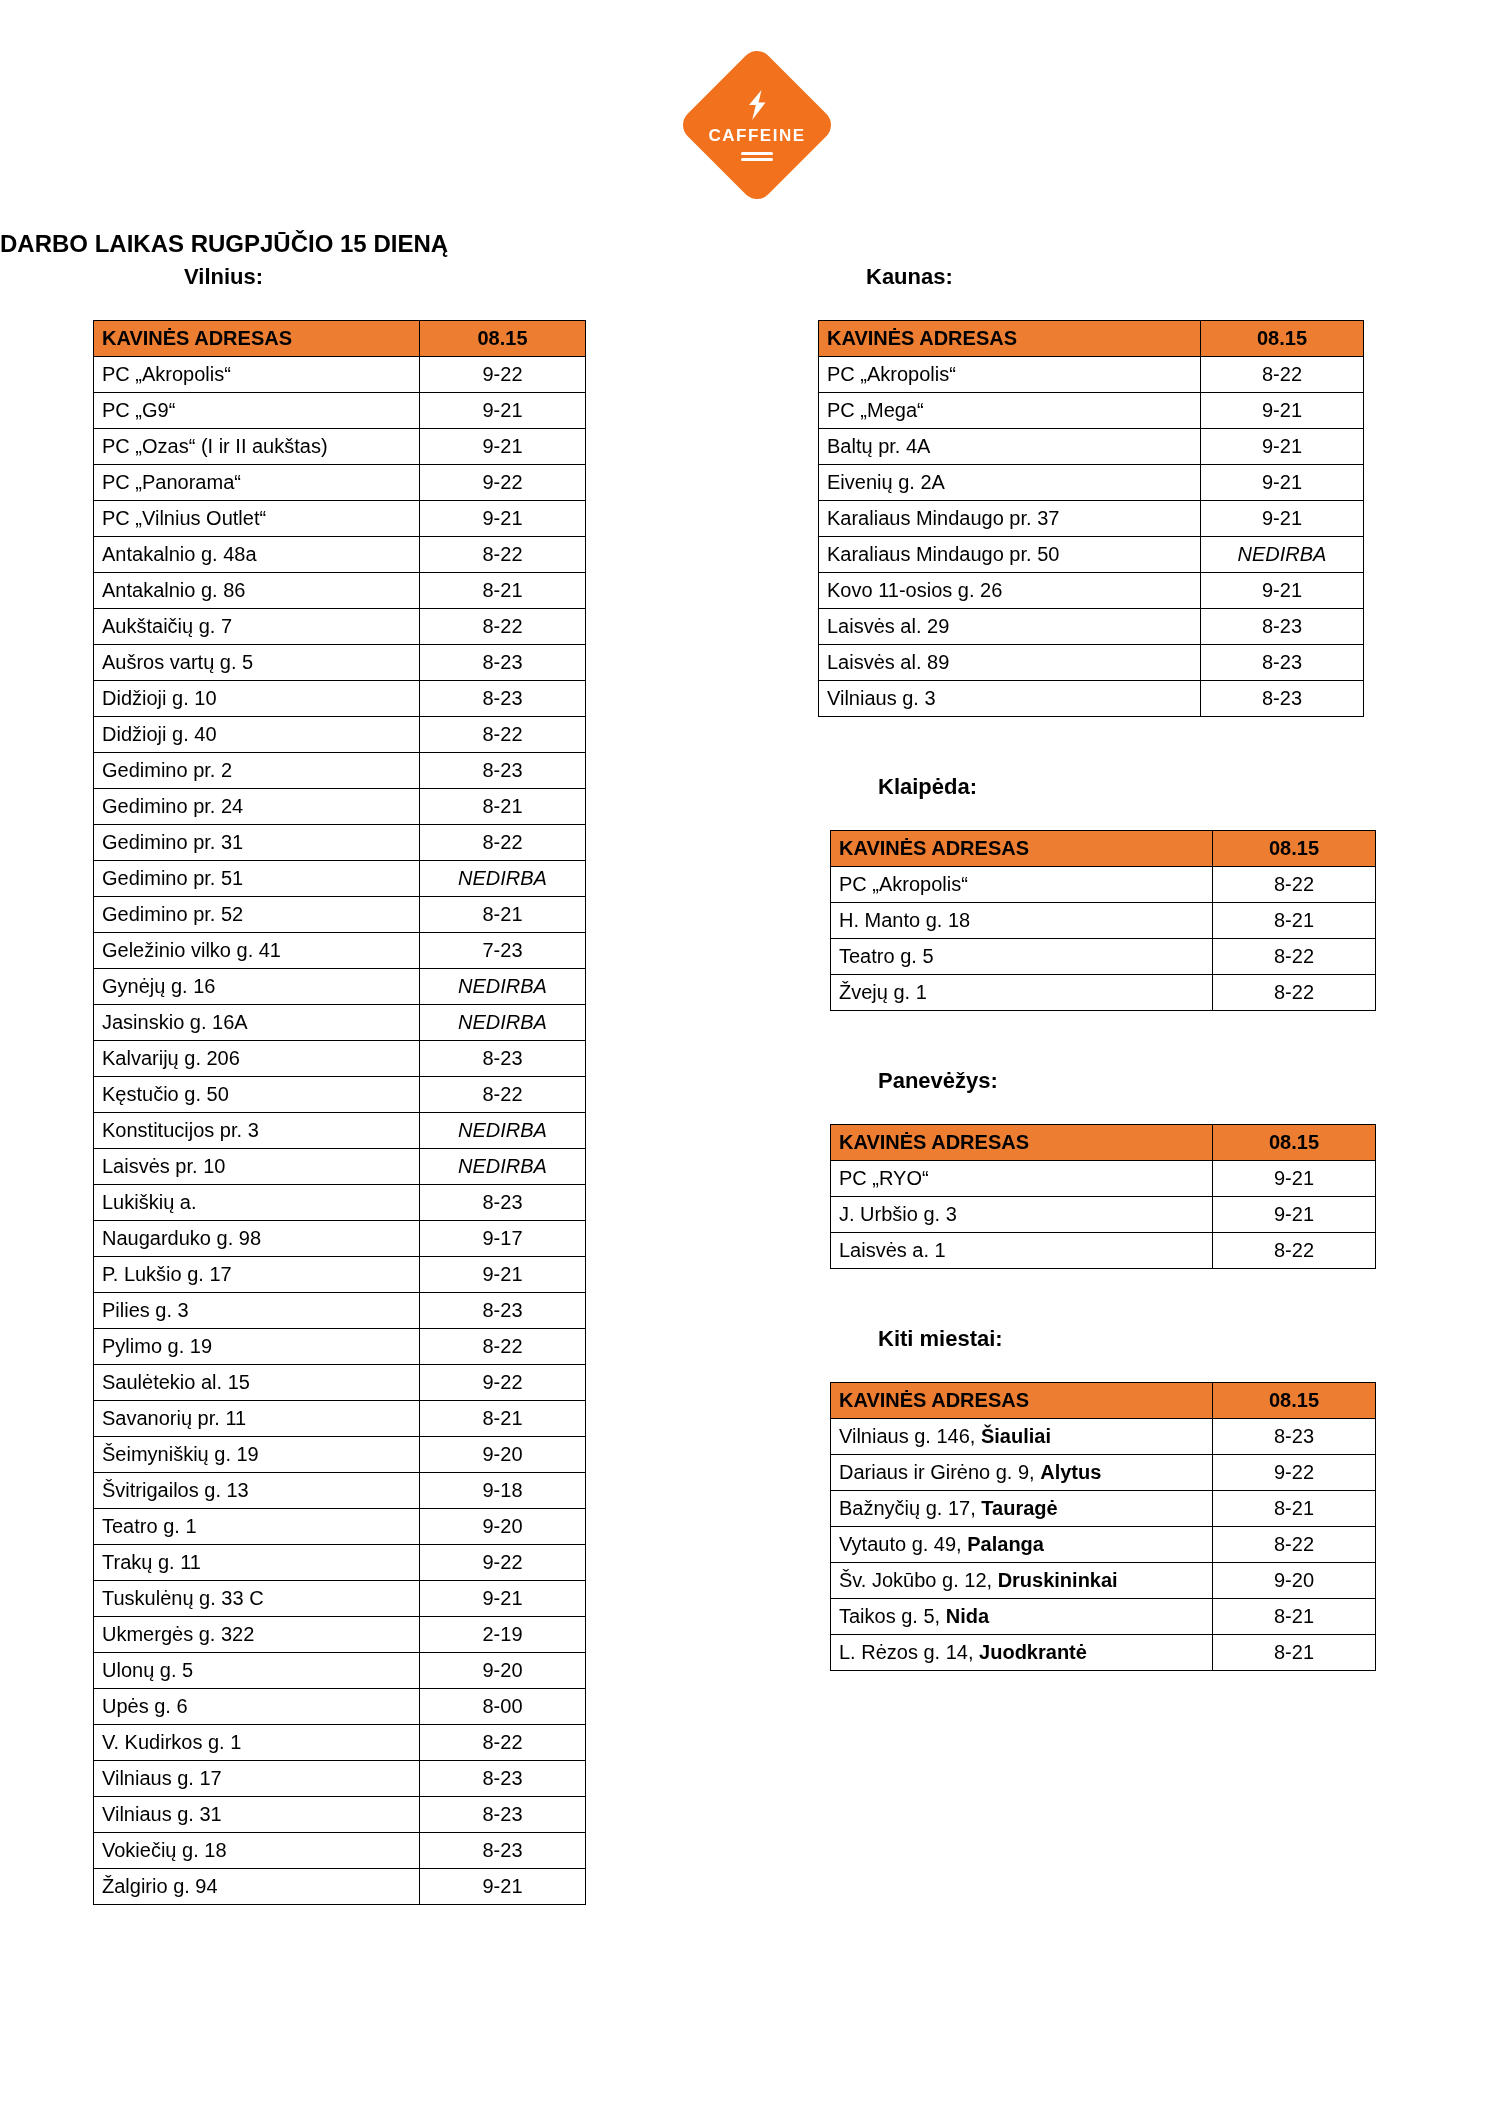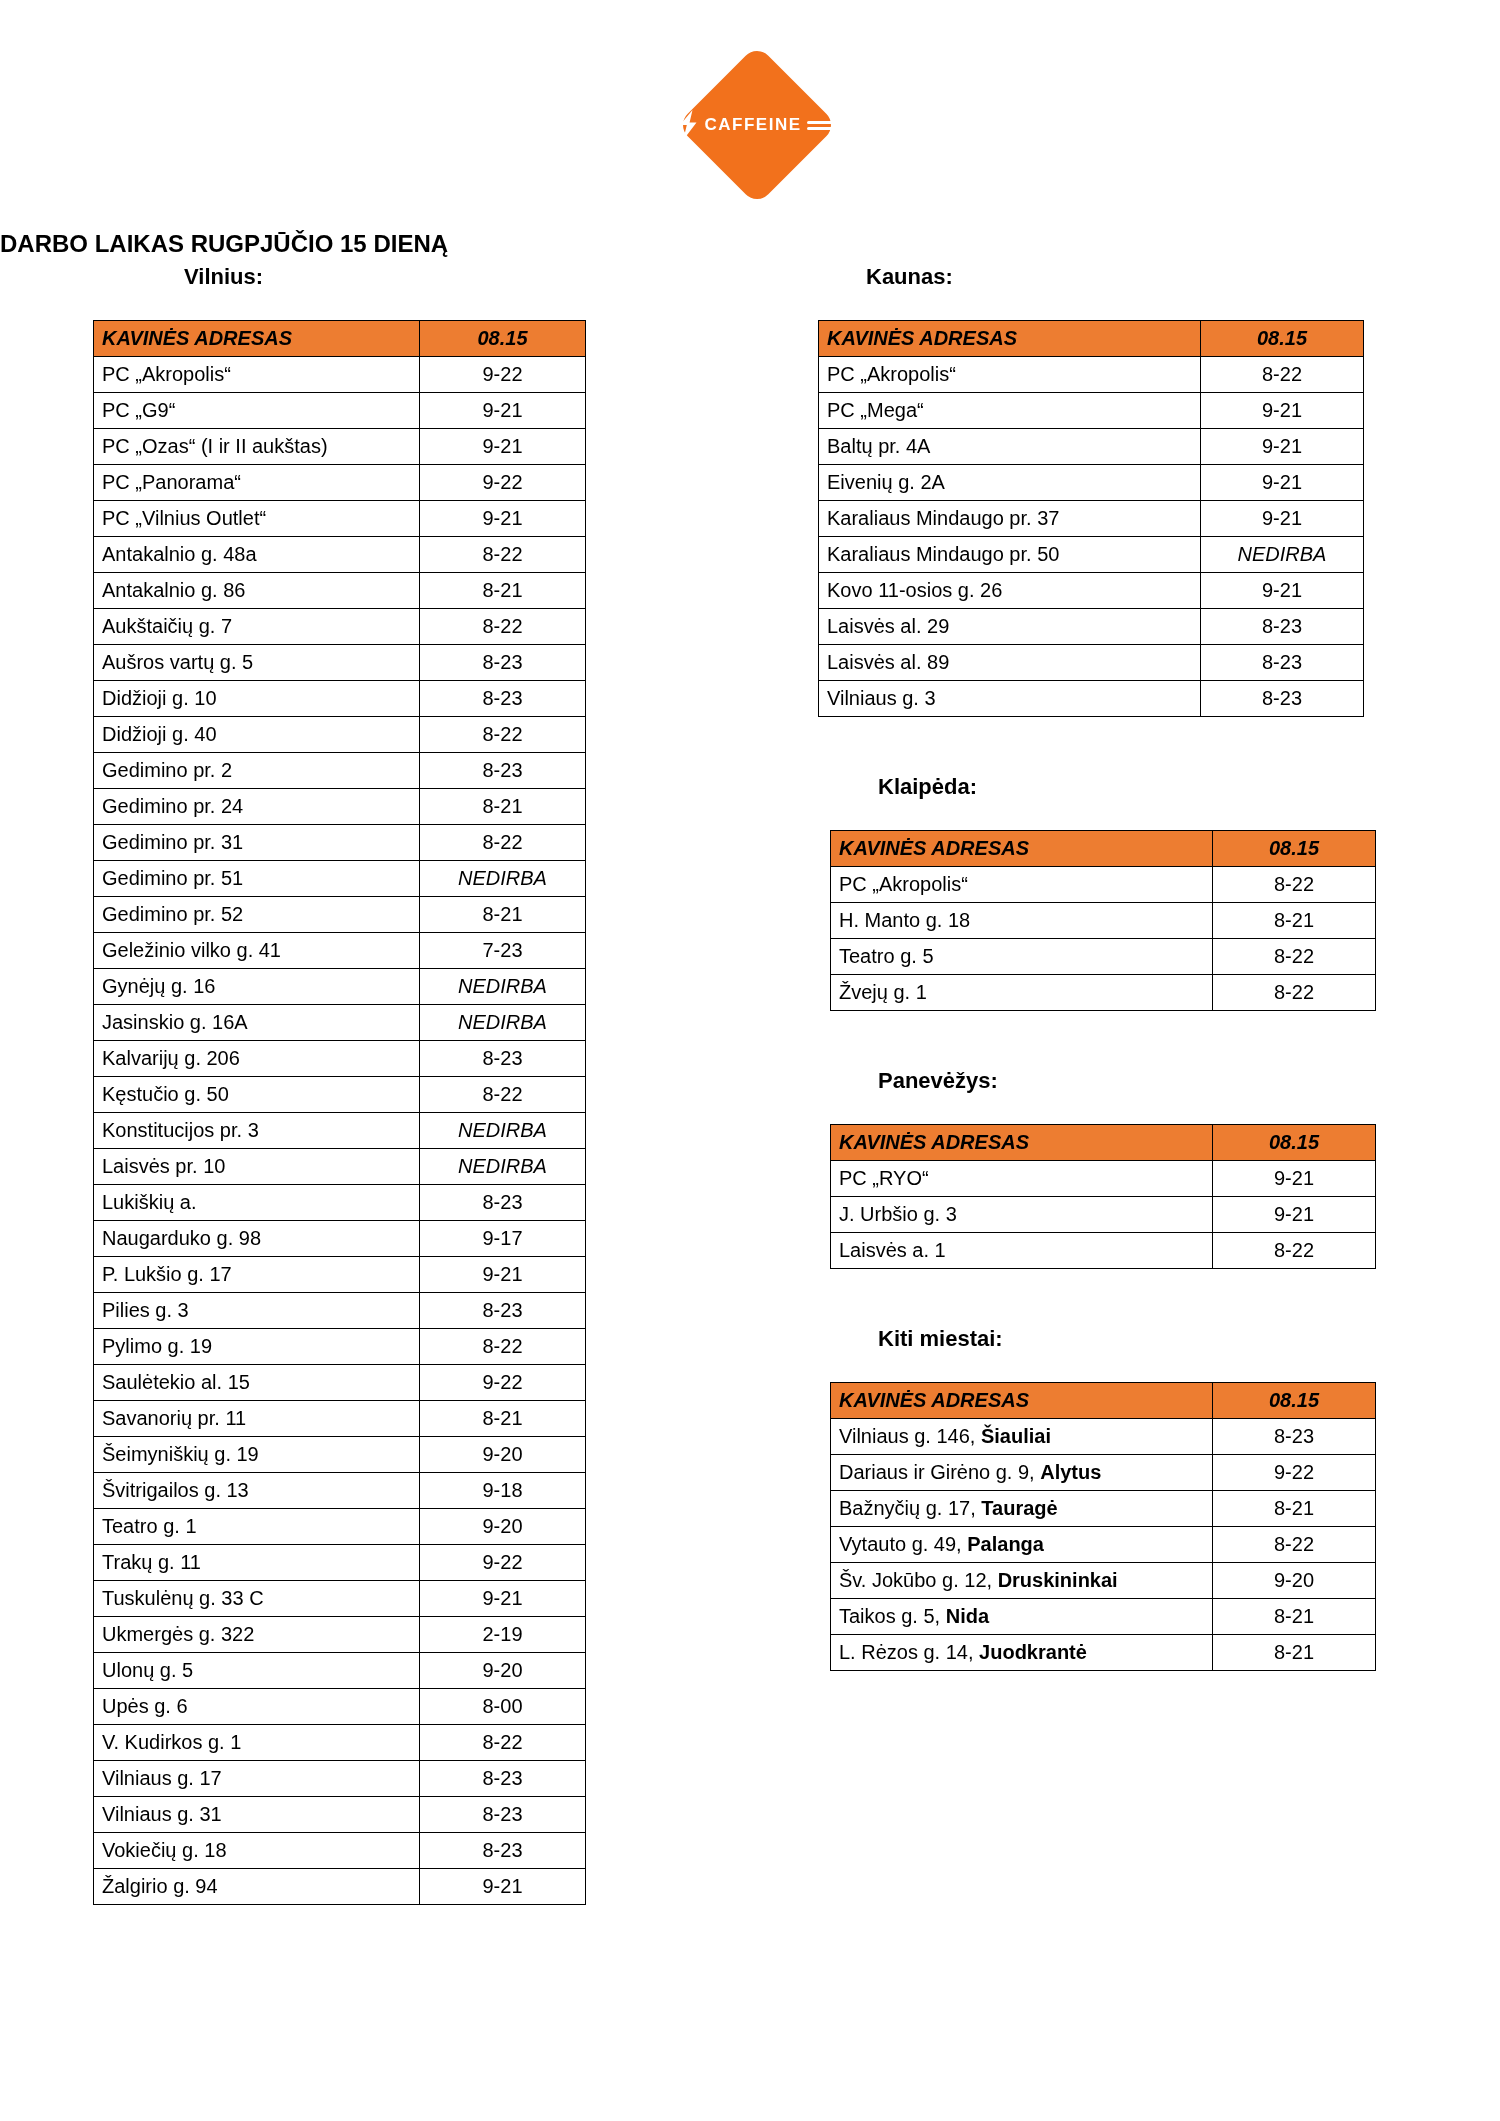--- a/index.html
+++ b/index.html
@@ -9,21 +9,21 @@
     font-family:"Liberation Sans", sans-serif; color:#000;
   }
 
   
   .logo { position:absolute; left:674px; top:42px; width:166px; height:166px; }
   .logo .diamond {
     position:absolute; left:26px; top:26px; width:114px; height:114px;
     background:var(--logo-orange,#F2711C); border-radius:16px; transform:rotate(45deg);
   }
   .logo .inner {
-    position:absolute; inset:0; display:flex; flex-direction:row;
+    position:absolute; inset:0; display:flex; flex-direction:column;
     align-items:center; justify-content:center; gap:5px;
   }
   .logo .brand { color:#fff; font-weight:bold; font-size:17px; letter-spacing:1.5px; }
   .logo .lines { display:flex; flex-direction:column; align-items:center; gap:3px; margin-top:1px; }
   .logo .lines span { display:block; width:32px; height:3px; background:#fff; border-radius:2px; }
 
   
   .title {
     position:absolute; top:230px; left:0; width:1500px;
     text-align:left; font-size:24px; font-weight:bold;
@@ -40,21 +40,21 @@
   .indent-sm { padding-left:48px; }
 
   
   table.t { border-collapse:collapse; table-layout:fixed; }
   table.t-left  { width:493px; }
   table.t-right { width:546px; }
   .t th, .t td {
     border:1px solid #000; height:36px; padding:0 8px;
     font-size:20px; vertical-align:middle; white-space:nowrap; overflow:hidden;
   }
-  .t thead th { background:var(--accent,#ED7D31); font-weight:bold;font-style:italic; }
+  .t thead th { background:var(--accent,#ED7D31); font-weight:bold; }
   .t-left  th.addr { width:326px; }
   .t-right th.addr { width:382px; }
   th.addr, td.addr { text-align:left; }
   th.hrs,  td.hrs  { text-align:center; padding:0 4px; }
   td.closed { font-style:italic; }
 </style>
 </head>
 <body>
 
 <div class="logo">

